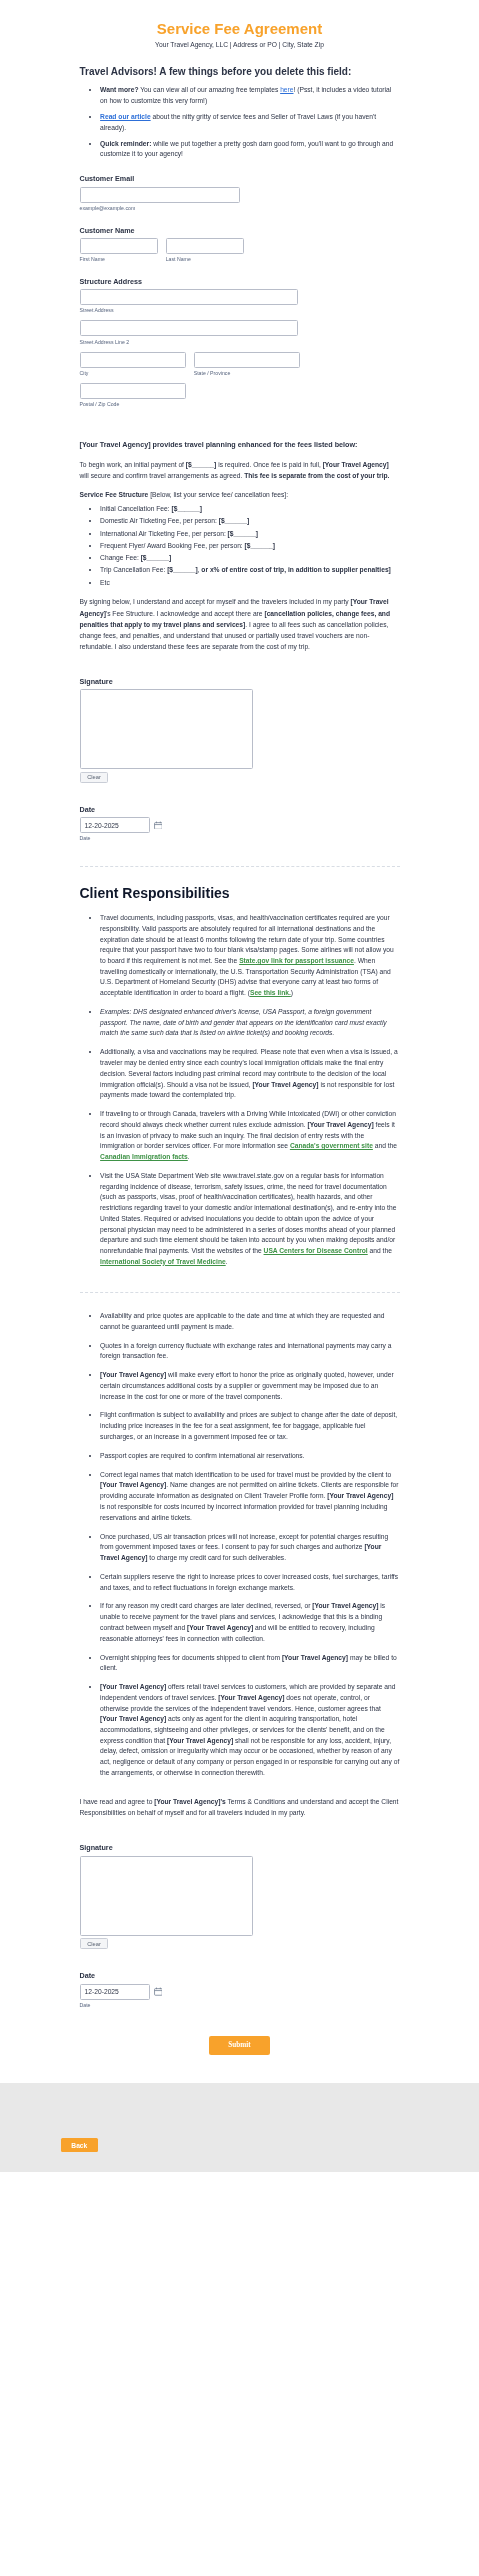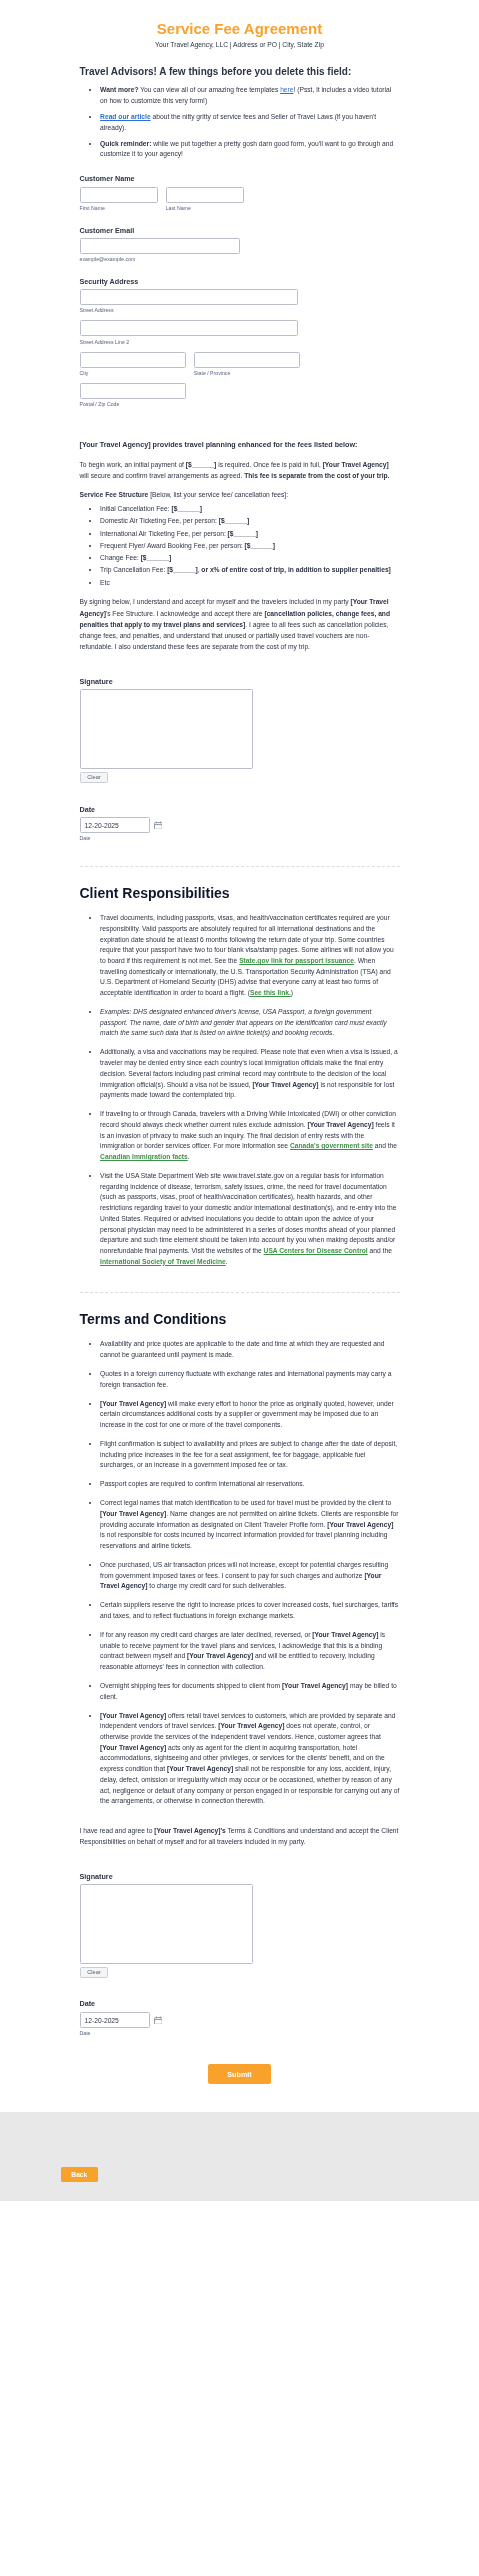--- a/index.html
+++ b/index.html
@@ -60,21 +60,21 @@
   .daterow { display: flex; align-items: center; gap: 4.1px; }
   .calicon { display: inline-flex; cursor: pointer; }
 
   hr.dashed { border: none; border-top: 0.5px dashed #d8dde4; margin: 25px 0 17.5px 0; }
   h2.section-heading { color: #0f172a; font-size: 14px; font-weight: 600; margin: 3.1px 0 12.4px 0; }
 
   .submitrow { text-align: center; margin-top: 28px; }
   .submitbtn {
     background: #f8a22b; color: #ffffff; border: none; border-radius: 2.1px;
     padding: 5.7px 19.6px; font-size: 7.2px; font-weight: 600; cursor: pointer;
-    font-family: Liberation Sans, sans-serif;
+    font-family: Liberation Serif, serif;
   }
   .footer {
     width: 479px; background: #e8e8e8; height: 89px;
     padding: 55px 0 0 61px;
   }
   .backbtn {
     background: #f8a22b; color: #ffffff; border: none; border-radius: 1.5px;
     padding: 3.6px 10.3px; font-size: 6.7px; font-weight: 600; cursor: pointer;
     font-family: "Liberation Sans", sans-serif;
   }
@@ -93,41 +93,41 @@
     <section class="section">
       <p class="intro-heading">Travel Advisors!  A few things before you delete this field:</p>
       <ul class="bullets">
           <li><span class="b">Want more?</span><span> You can view all of our amazing free templates </span><a href="#" class="lnk">here</a><span>! (Psst, it includes a video tutorial on how to customize this very form!)</span></li>
           <li><a href="#" class="lnk b">Read our article</a><span> about the nitty gritty of service fees and Seller of Travel Laws (if you haven't already).</span></li>
           <li><span class="b">Quick reminder:</span><span> while we put together a pretty gosh darn good form, you'll want to go through and customize it to your agency!</span></li>
         </ul>
     </section>
 
     <div class="field">
-      <label class="flabel">Customer Name</label>
-      <div class="row">
-        <div>
-          <input class="inp w-name" style="">
-          <div class="sub">First Name</div>
-        </div>
-        <div>
-          <input class="inp w-name" style="">
-          <div class="sub">Last Name</div>
-        </div>
-      </div>
-    </div>
-
-    <div class="field">
       <label class="flabel">Customer Email</label>
       <input class="inp w-email" style="">
       <div class="sub">example@example.com</div>
     </div>
 
     <div class="field">
-      <label class="flabel">Security Address</label>
+      <label class="flabel">Customer Name</label>
+      <div class="row">
+        <div>
+          <input class="inp w-name" style="">
+          <div class="sub">First Name</div>
+        </div>
+        <div>
+          <input class="inp w-name" style="">
+          <div class="sub">Last Name</div>
+        </div>
+      </div>
+    </div>
+
+    <div class="field">
+      <label class="flabel">Structure Address</label>
       <div class="addr-block">
         <input class="inp w-street" style="">
         <div class="sub">Street Address</div>
       </div>
       <div class="addr-block">
         <input class="inp w-street" style="">
         <div class="sub">Street Address Line 2</div>
       </div>
       <div class="addr-block row">
         <div>
@@ -192,21 +192,20 @@
           <li><span class="i">Examples: DHS designated enhanced driver's license, USA Passport, a foreign government passport. The name, date of birth and gender that appears on the identification card must exactly match the same such data that is listed on airline ticket(s) and booking records.</span></li>
           <li><span>Additionally, a visa and vaccinations may be required. Please note that even when a visa is issued, a traveler may be denied entry since each country's local immigration officials make the final entry decision. Several factors including past criminal record may contribute to the decision of the local immigration official(s). Should a visa not be issued, </span><span class="b">[Your Travel Agency]</span><span> is not responsible for lost payments made toward the contemplated trip.</span></li>
           <li><span>If traveling to or through Canada, travelers with a Driving While Intoxicated (DWI) or other conviction record should always check whether current rules exclude admission. </span><span class="b">[Your Travel Agency]</span><span> feels it is an invasion of privacy to make such an inquiry. The final decision of entry rests with the immigration or border services officer. For more information see </span><a href="#" class="lnk green b">Canada's government site</a><span> and the </span><a href="#" class="lnk green b">Canadian Immigration facts</a><span>.</span></li>
           <li><span>Visit the USA State Department Web site www.travel.state.gov on a regular basis for information regarding incidence of disease, terrorism, safety issues, crime, the need for travel documentation (such as passports, visas, proof of health/vaccination certificates), health hazards, and other restrictions regarding travel to your domestic and/or international destination(s), and re-entry into the United States. Required or advised inoculations you decide to obtain upon the advice of your personal physician may need to be administered in a series of doses months ahead of your planned departure and such time element should be taken into account by you when making deposits and/or nonrefundable final payments. Visit the websites of the </span><a href="#" class="lnk green b">USA Centers for Disease Control</a><span> and the </span><a href="#" class="lnk green b">International Society of Travel Medicine</a><span>.</span></li>
         </ul>
     </section>
 
     <hr class="dashed">
 
     <section>
-      <h2 class="section-heading">Terms and Conditions</h2>
       <ul class="bullets spaced">
           <li><span>Availability and price quotes are applicable to the date and time at which they are requested and cannot be guaranteed until payment is made.</span></li>
           <li><span>Quotes in a foreign currency fluctuate with exchange rates and international payments may carry a foreign transaction fee.</span></li>
           <li><span class="b">[Your Travel Agency]</span><span> will make every effort to honor the price as originally quoted, however, under certain circumstances additional costs by a supplier or government may be imposed due to an increase in the cost for one or more of the travel components.</span></li>
           <li><span>Flight confirmation is subject to availability and prices are subject to change after the date of deposit, including price increases in the fee for a seat assignment, fee for baggage, applicable fuel surcharges, or an increase in a government imposed fee or tax.</span></li>
           <li><span>Passport copies are required to confirm international air reservations.</span></li>
           <li><span>Correct legal names that match identification to be used for travel must be provided by the client to </span><span class="b">[Your Travel Agency]</span><span>. Name changes are not permitted on airline tickets. Clients are responsible for providing accurate information as designated on Client Traveler Profile form. </span><span class="b">[Your Travel Agency]</span><span> is not responsible for costs incurred by incorrect information provided for travel planning including reservations and airline tickets.</span></li>
           <li><span>Once purchased, US air transaction prices will not increase, except for potential charges resulting from government imposed taxes or fees. I consent to pay for such charges and authorize </span><span class="b">[Your Travel Agency]</span><span> to charge my credit card for such deliverables.</span></li>
           <li><span>Certain suppliers reserve the right to increase prices to cover increased costs, fuel surcharges, tariffs and taxes, and to reflect fluctuations in foreign exchange markets.</span></li>
           <li><span>If for any reason my credit card charges are later declined, reversed, or </span><span class="b">[Your Travel Agency]</span><span> is unable to receive payment for the travel plans and services, I acknowledge that this is a binding contract between myself and </span><span class="b">[Your Travel Agency]</span><span> and will be entitled to recovery, including reasonable attorneys' fees in connection with collection.</span></li>

